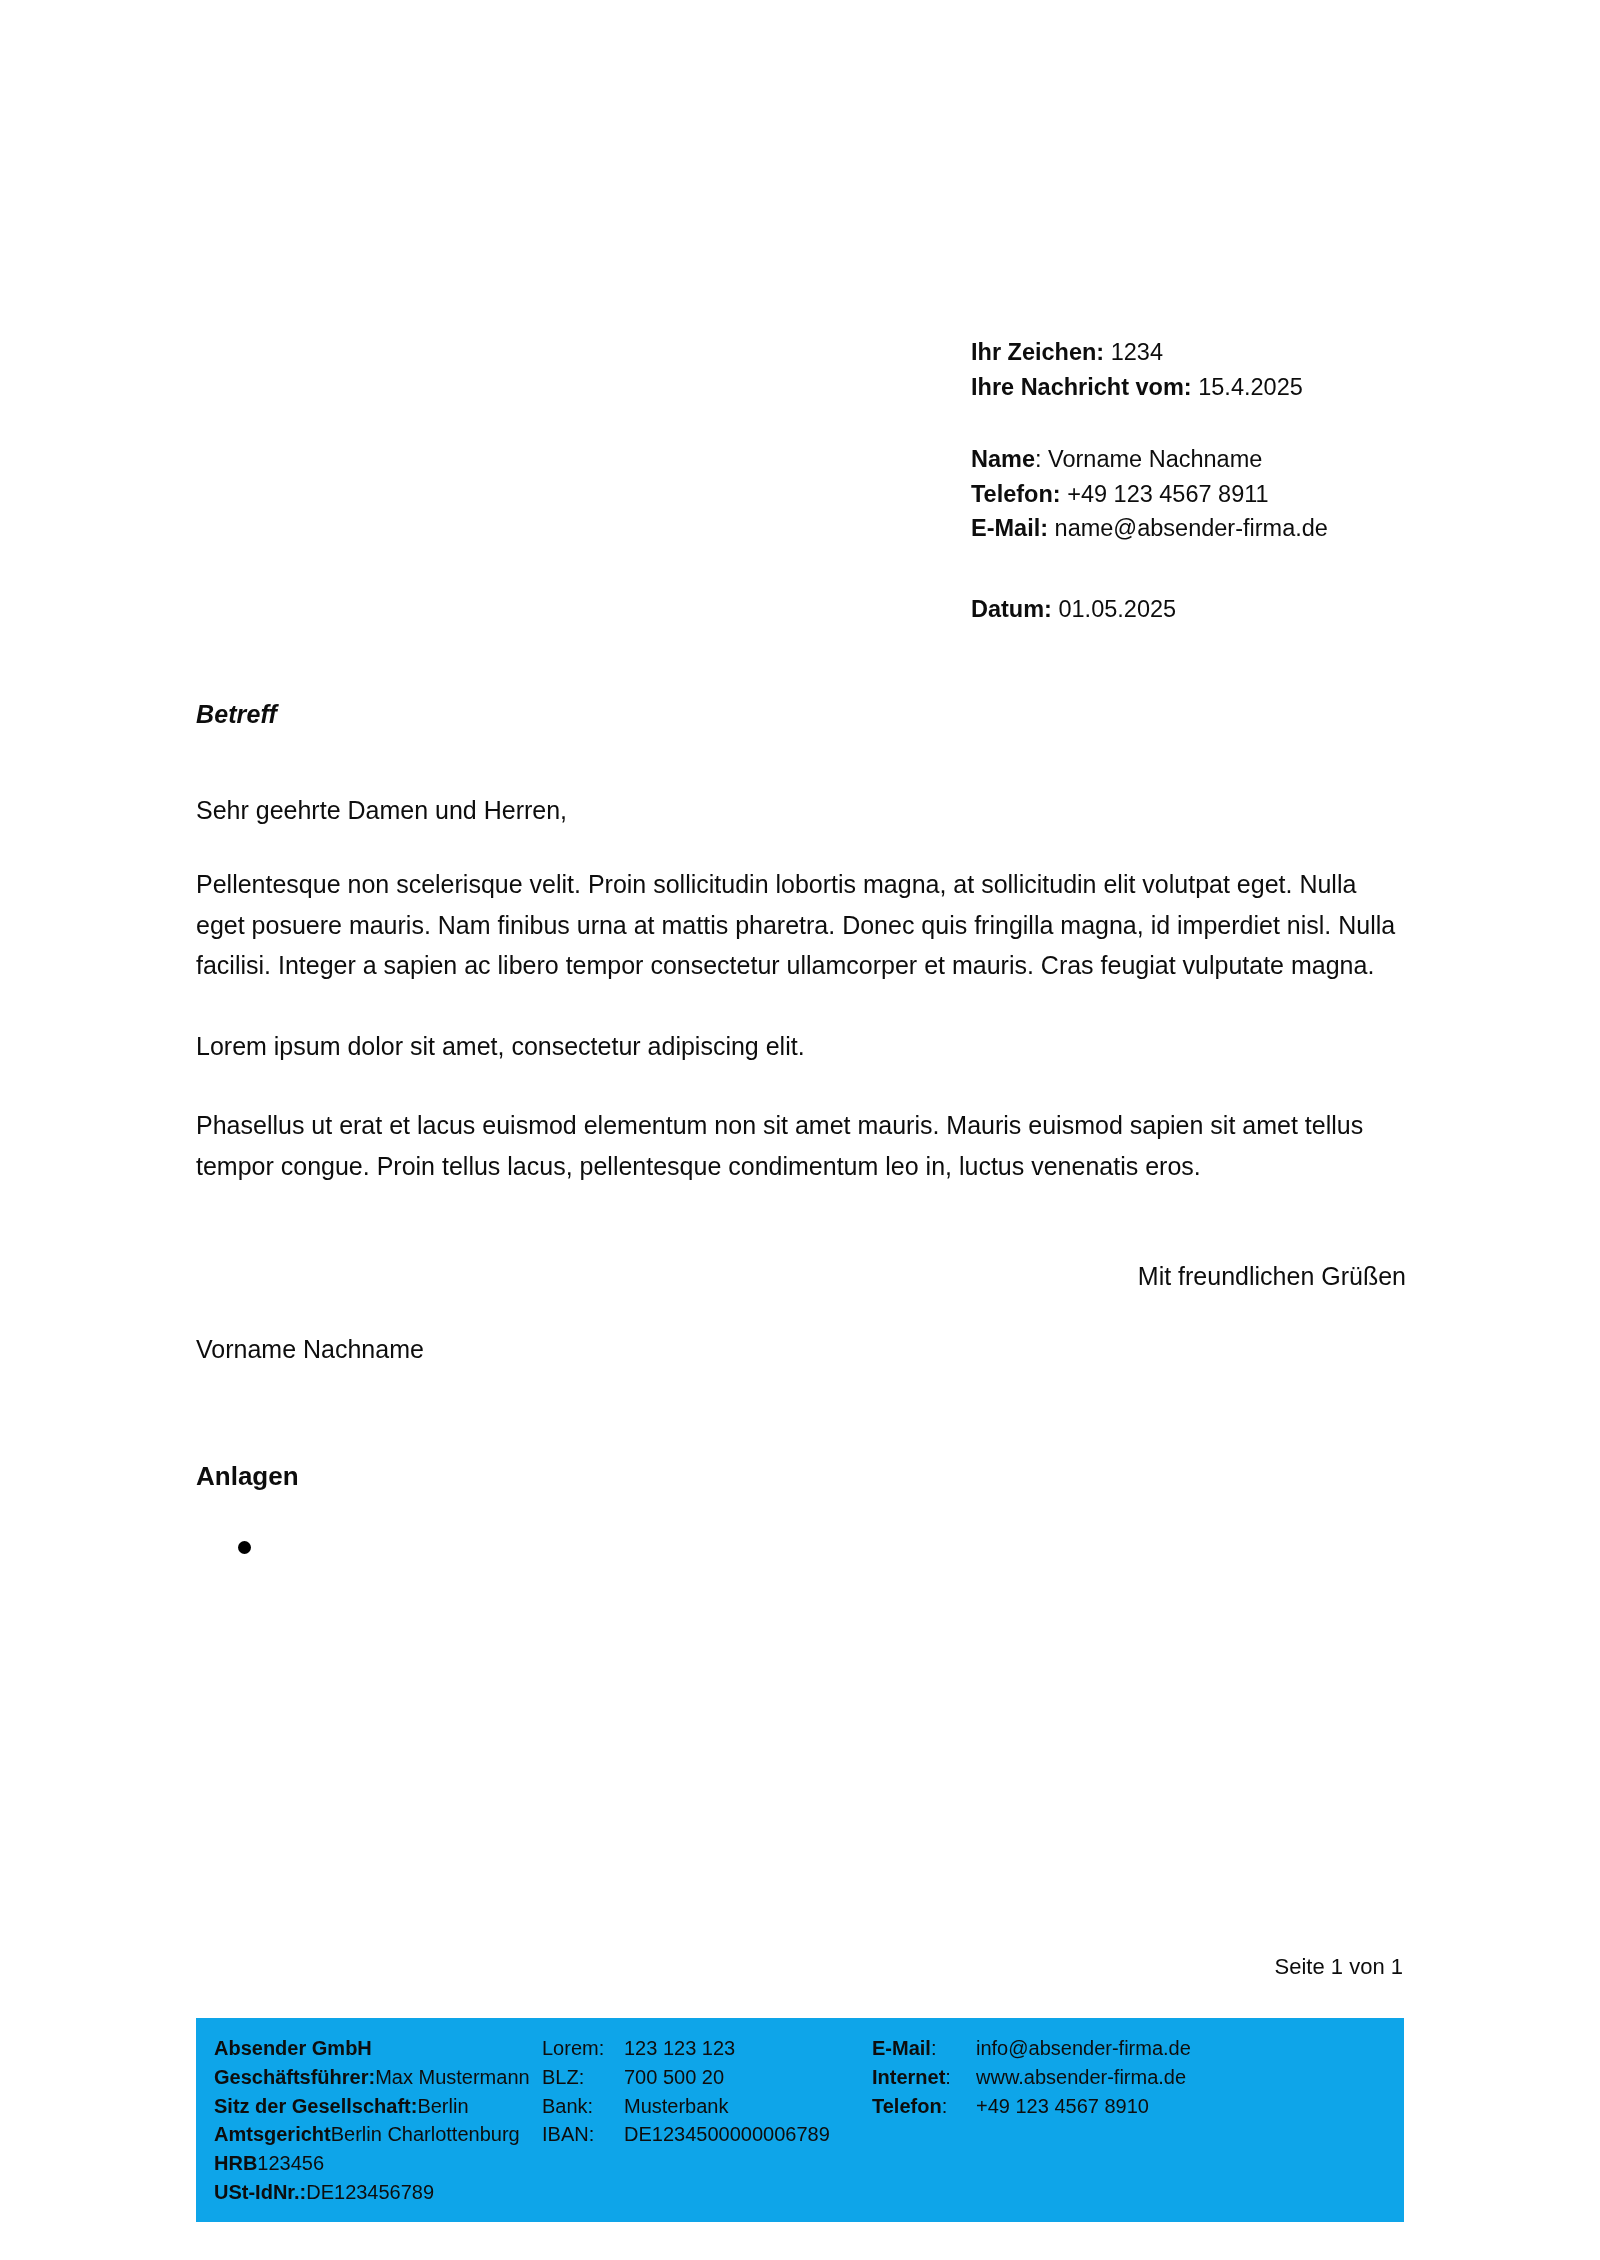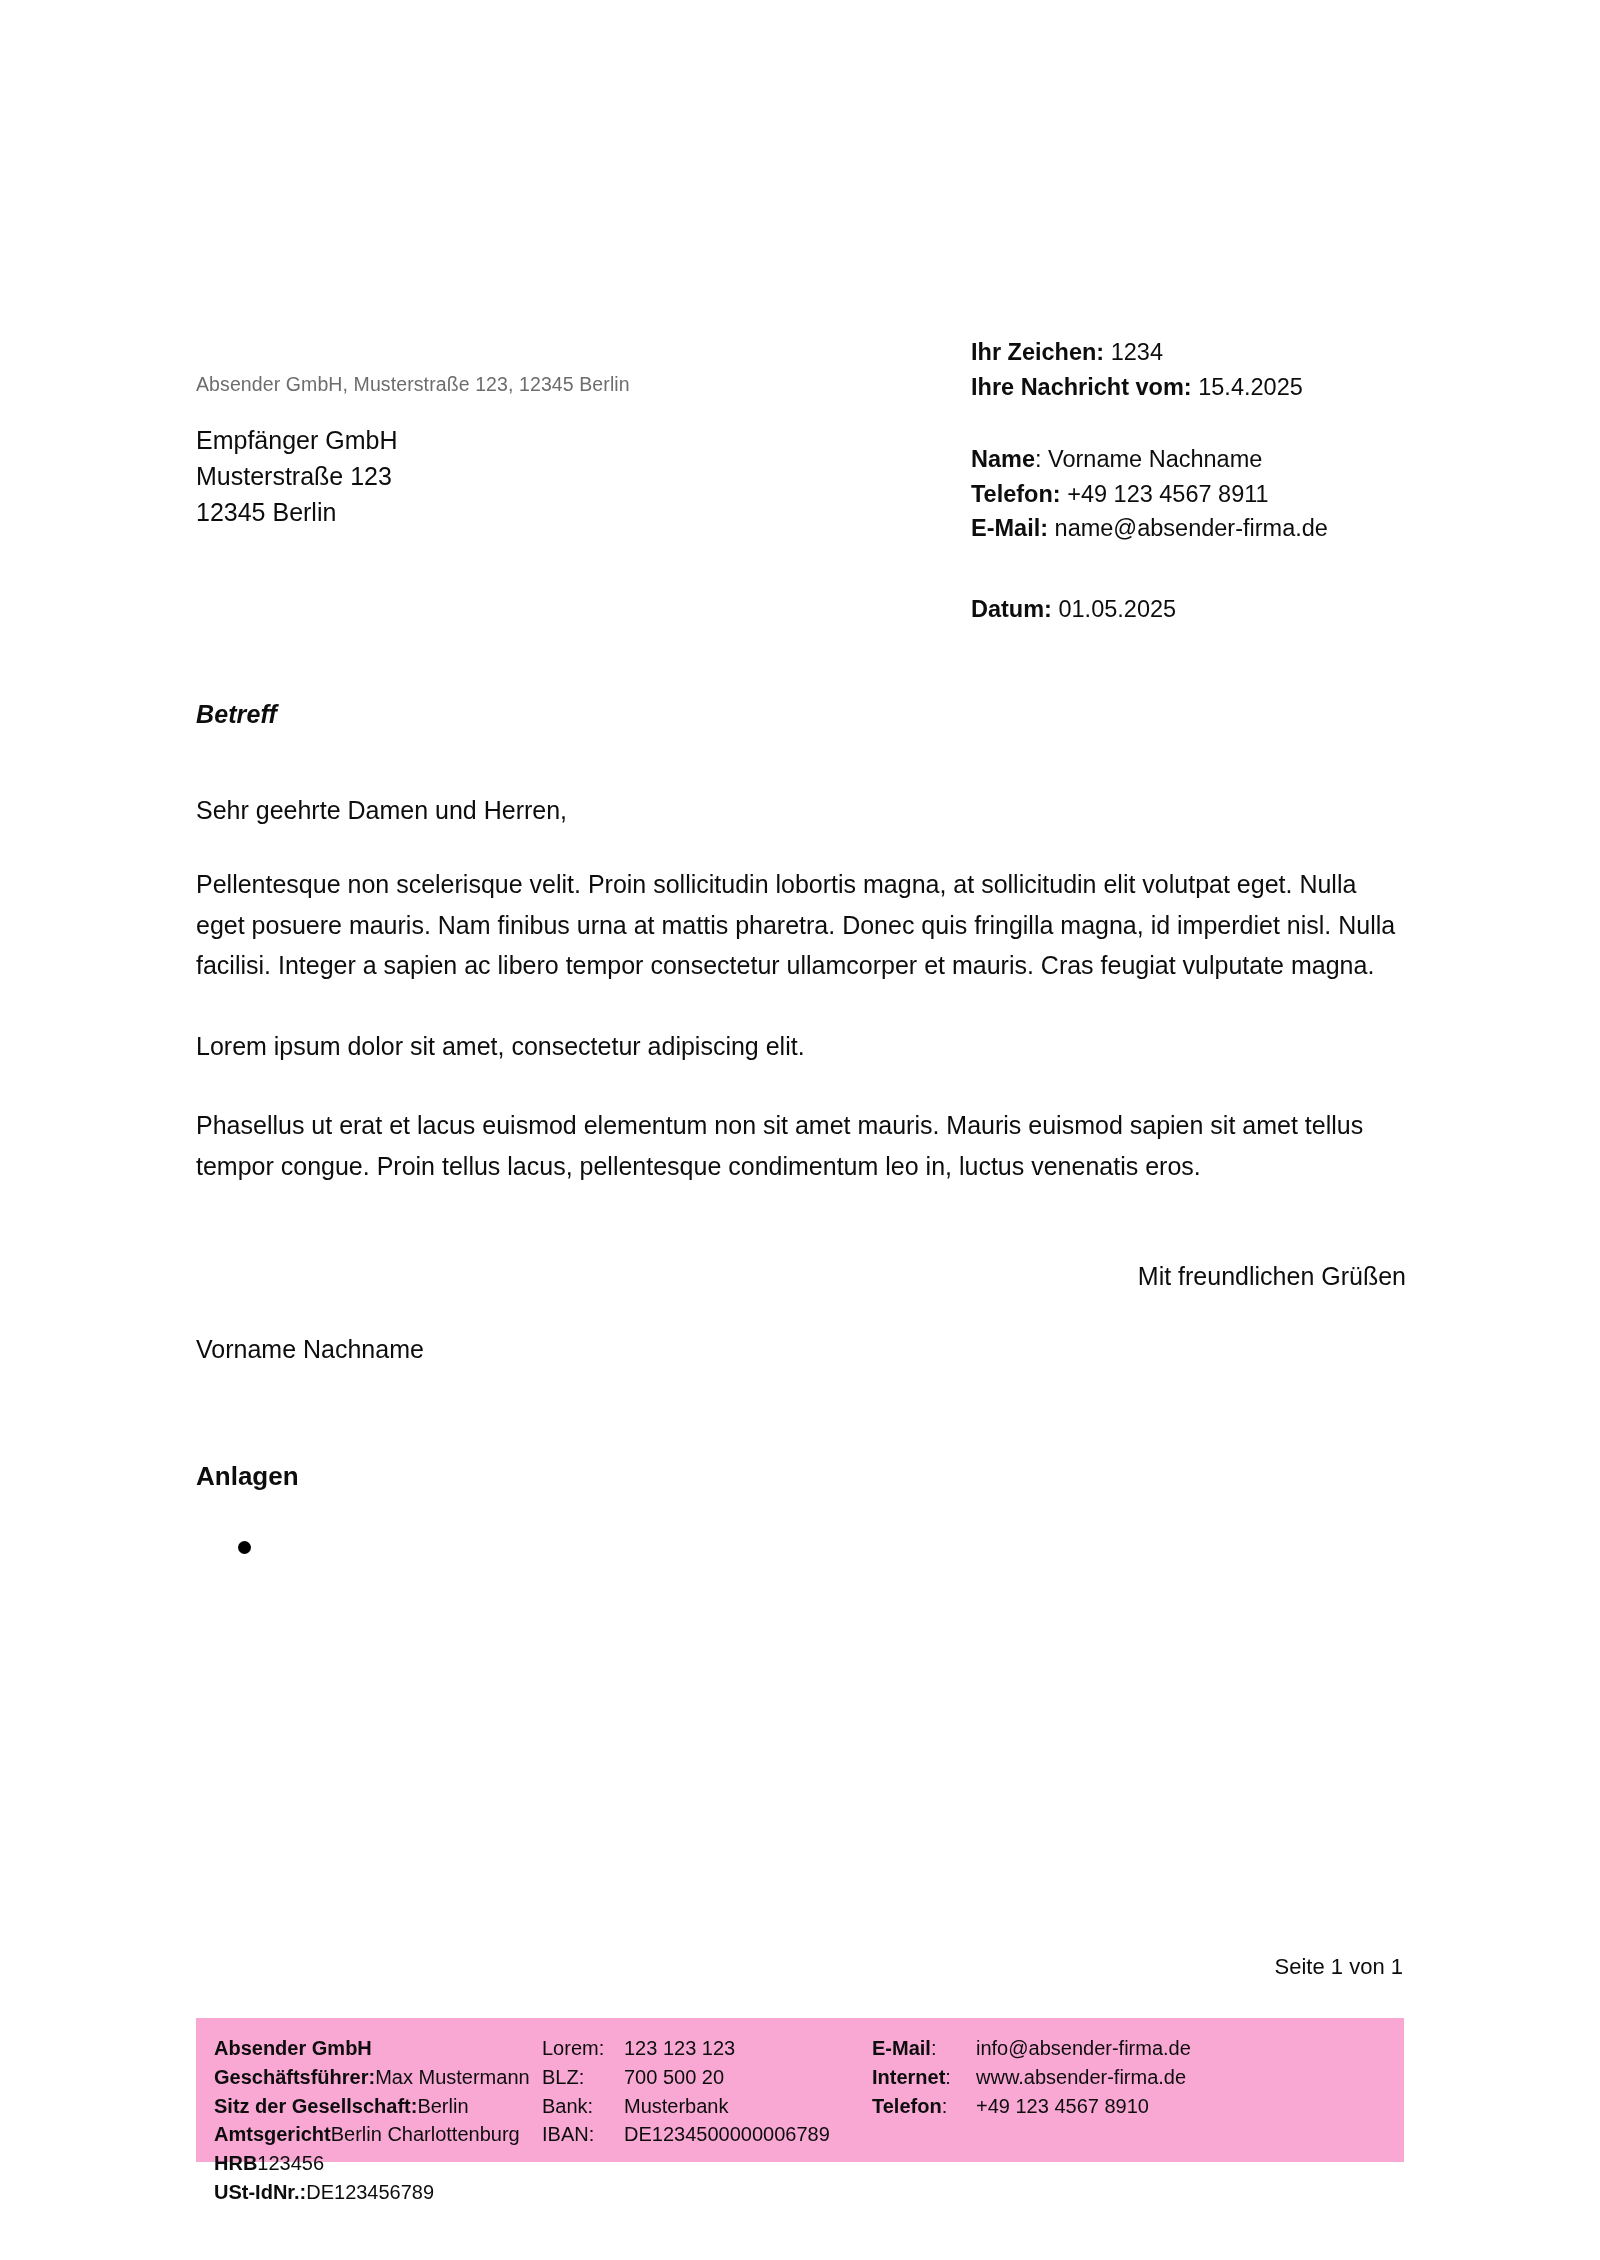--- a/index.html
+++ b/index.html
@@ -119,49 +119,41 @@
     color: #0d0d0d;
     white-space: nowrap;
   }
 
   
   .footer {
     position: absolute;
     left: 196px;
     top: 2018px;
     width: 1208px;
-    height: 144px;
-    background: #f9a8d4;
+    height: 204px;
+    background: #0ea5e9;
     box-sizing: border-box;
     padding: 16px 1px 0 18px;
     display: flex;
     align-items: flex-start;
   }
   .fcol { font-size: 20px; line-height: 1.44; color: #0d0d0d; }
   .fcol-1 { width: 328px; }
   .fcol-2 { width: 330px; }
   .fcol-3 { width: 430px; }
   .fcol b { font-weight: bold; }
   .frow { white-space: nowrap; display: flex; }
   .flabel-2 { display: inline-block; width: 82px; flex: 0 0 82px; }
   .flabel-3 { display: inline-block; width: 104px; flex: 0 0 104px; }
 </style>
 </head>
 <body>
 
 <div class="page">
 
-  <div class="addr-block">
-    <div class="sender-return">Absender GmbH, Musterstraße 123, 12345 Berlin</div>
-    <div class="recipient">
-      <div>Empfänger GmbH</div>
-      <div>Musterstraße 123</div>
-      <div>12345 Berlin</div>
-    </div>
-  </div>
 
   <div class="info-block">
     <div class="info-line">
       <b>Ihr Zeichen:</b>
       <span>1234</span>
     </div>
     <div class="info-line">
       <b>Ihre Nachricht vom:</b>
       <span>15.4.2025</span>
     </div>

